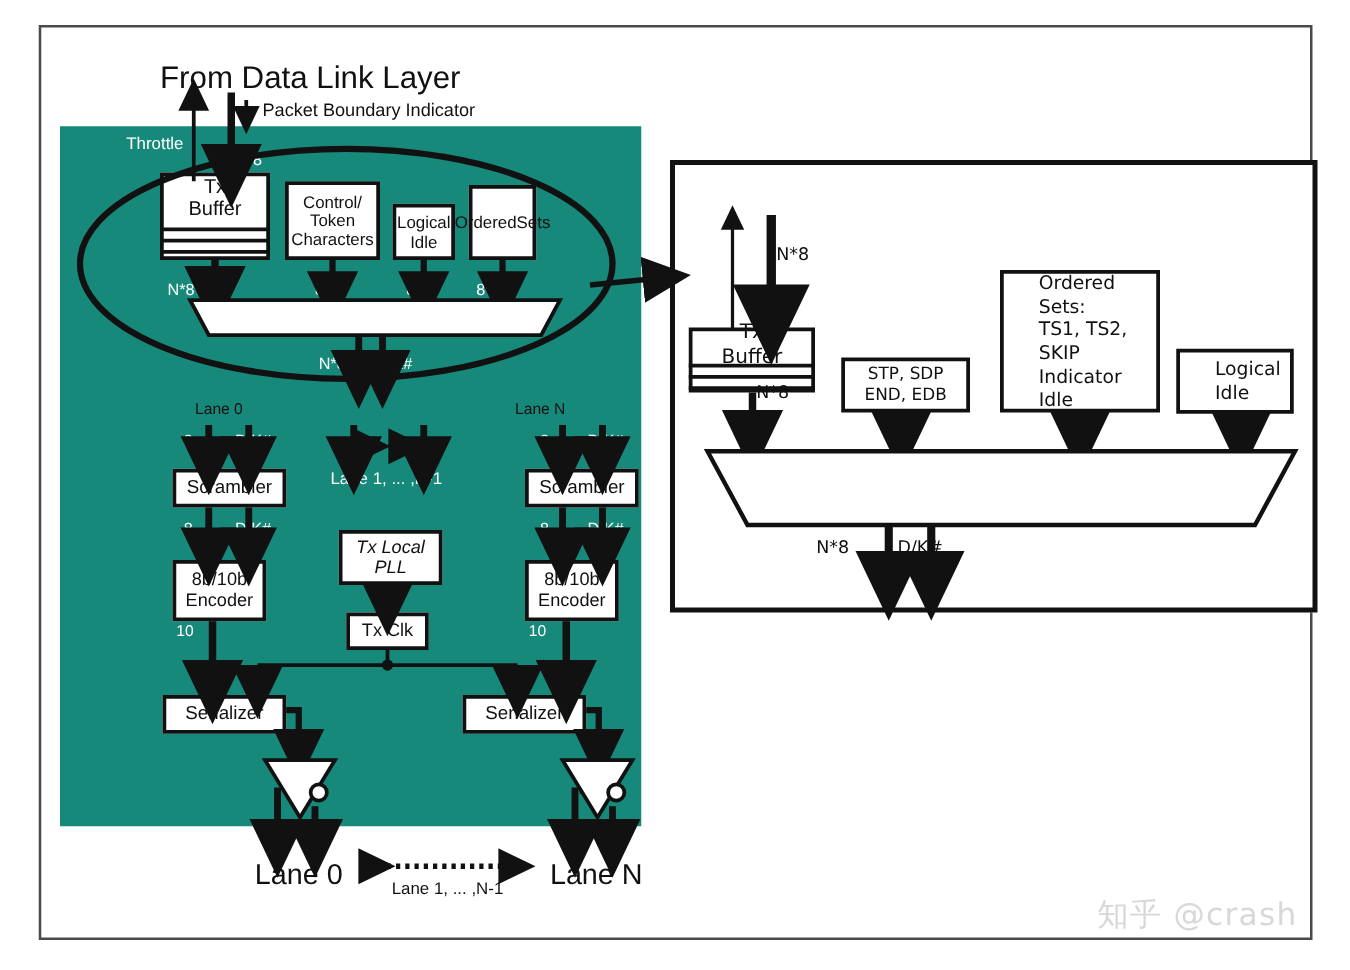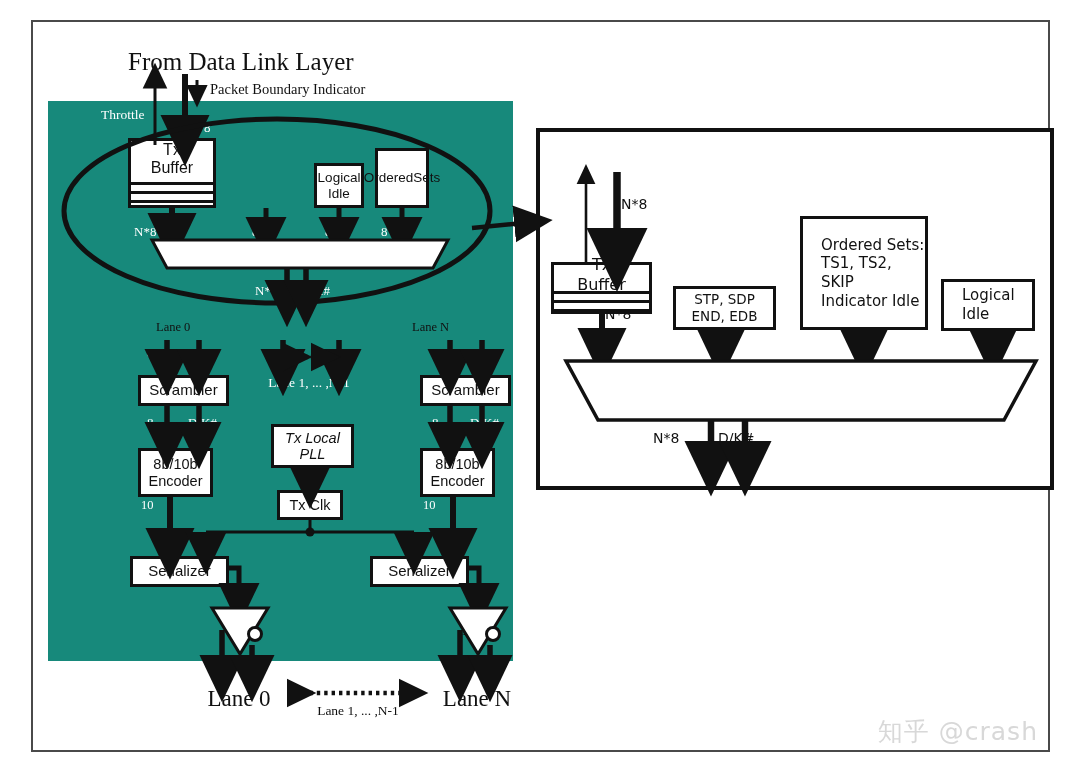--- a/index.html
+++ b/index.html
@@ -10,30 +10,30 @@
 
   .tealpanel{position:absolute;left:48px;top:101px;width:465px;height:560px;background:#17897b;}
 
   svg.layer{position:absolute;left:0;top:0;width:1080px;height:776px;pointer-events:none;}
 
   
   .box{position:absolute;background:#ffffff;border:3px solid #111;box-sizing:border-box;
        display:flex;align-items:center;justify-content:center;text-align:center;
        font-family:"Liberation Sans",sans-serif;color:#111;line-height:1.12;}
 
-  .lbl{position:absolute;font-family:Liberation Serif, serif;color:#111;white-space:nowrap;}
+  .lbl{position:absolute;font-family:Liberation Sans, sans-serif;color:#111;white-space:nowrap;}
   .lbl.teal{color:#ffffff;}
   .lbl.c{transform:translateX(-50%);}
 
   
   .rpanel{position:absolute;left:536px;top:128px;width:518px;height:362px;background:#fff;border:4px solid #111;box-sizing:border-box;}
   .rbox{position:absolute;background:#fff;border:3.5px solid #111;box-sizing:border-box;
         display:flex;flex-direction:column;align-items:center;justify-content:center;
         font-family:"DejaVu Sans",sans-serif;color:#111;line-height:1.25;}
-  .rbox.left{align-items:flex-start;padding-left:18px;}
+  .rbox.left{align-items:flex-start;padding-left:28px;}
   .rlbl{position:absolute;font-family:"DejaVu Sans",sans-serif;color:#111;white-space:nowrap;}
 
   .watermark{position:absolute;right:42px;bottom:28px;font-family:"DejaVu Sans",sans-serif;
              font-size:25px;color:#d8d8d8;letter-spacing:1px;}
 
   .bufrow{position:absolute;left:0;right:0;height:0;border-top:3px solid #111;}
 </style>
 </head>
 <body>
 
@@ -48,20 +48,25 @@
   <div class="lbl teal" style="left:101px;top:107px;font-size:13.5px;">Throttle</div>
 
   <div class="box" style="left:128px;top:138px;width:88px;height:70px;flex-direction:column;font-size:16px;padding-bottom:28px;">
     <span>Tx</span>
     <span>Buffer</span>
   </div>
   <div class="bufrow" style="left:128px;top:182px;width:88px;"></div>
   <div class="bufrow" style="left:128px;top:191px;width:88px;"></div>
   <div class="bufrow" style="left:128px;top:200px;width:88px;"></div>
 
+  <div class="box" style="left:228px;top:145px;width:76px;height:63px;flex-direction:column;font-size:13.5px;">
+    <span>Control/</span>
+    <span>Token</span>
+    <span>Characters</span>
+  </div>
 
   <div class="box" style="left:314px;top:163px;width:50px;height:45px;flex-direction:column;font-size:13.5px;">
     <span>Logical</span>
     <span>Idle</span>
   </div>
 
   <div class="box" style="left:375px;top:148px;width:54px;height:60px;flex-direction:row;font-size:13.5px;">
     <span>Ordered</span>
     <span>Sets</span>
   </div>

